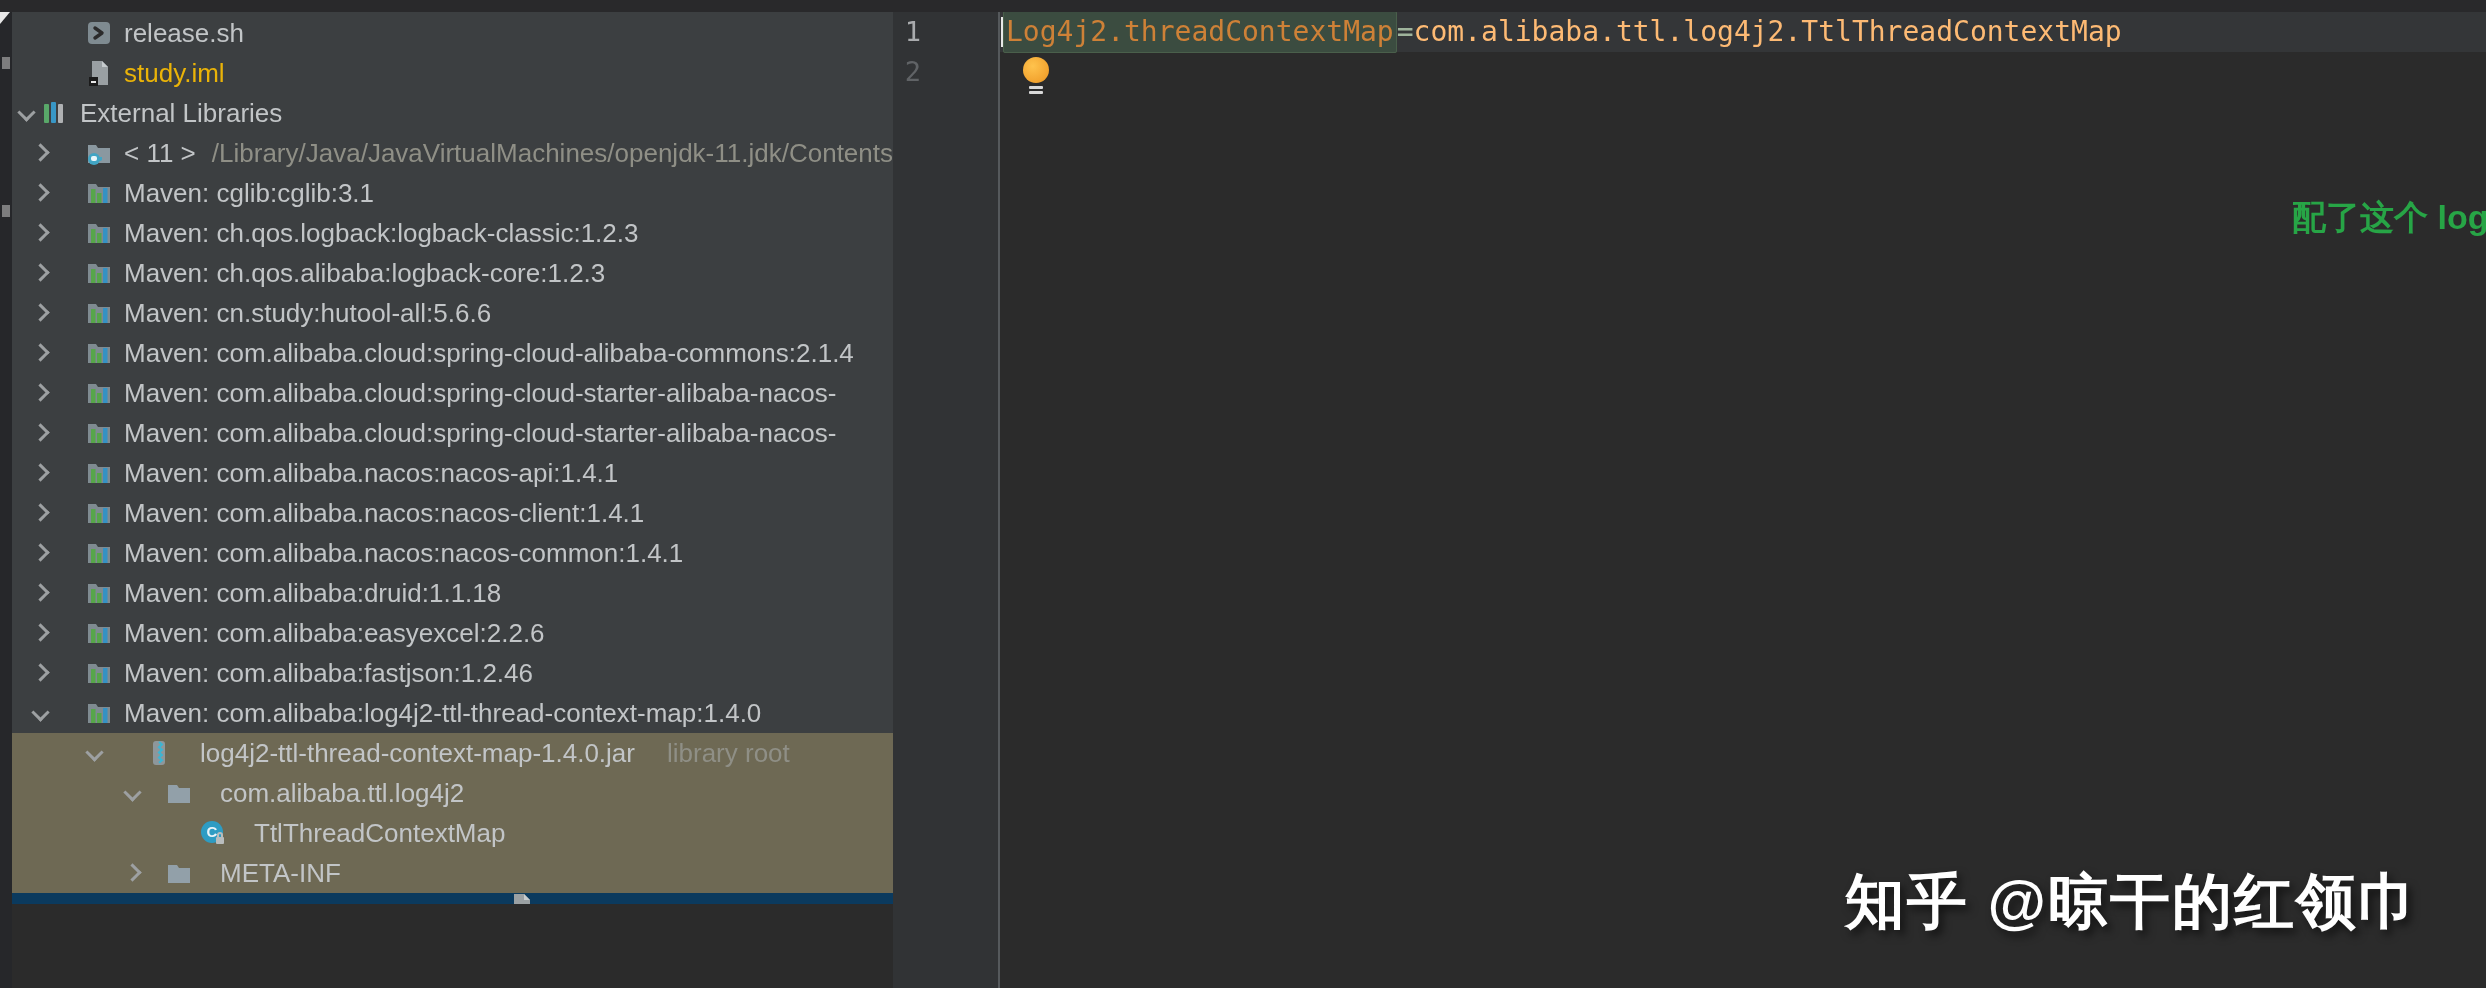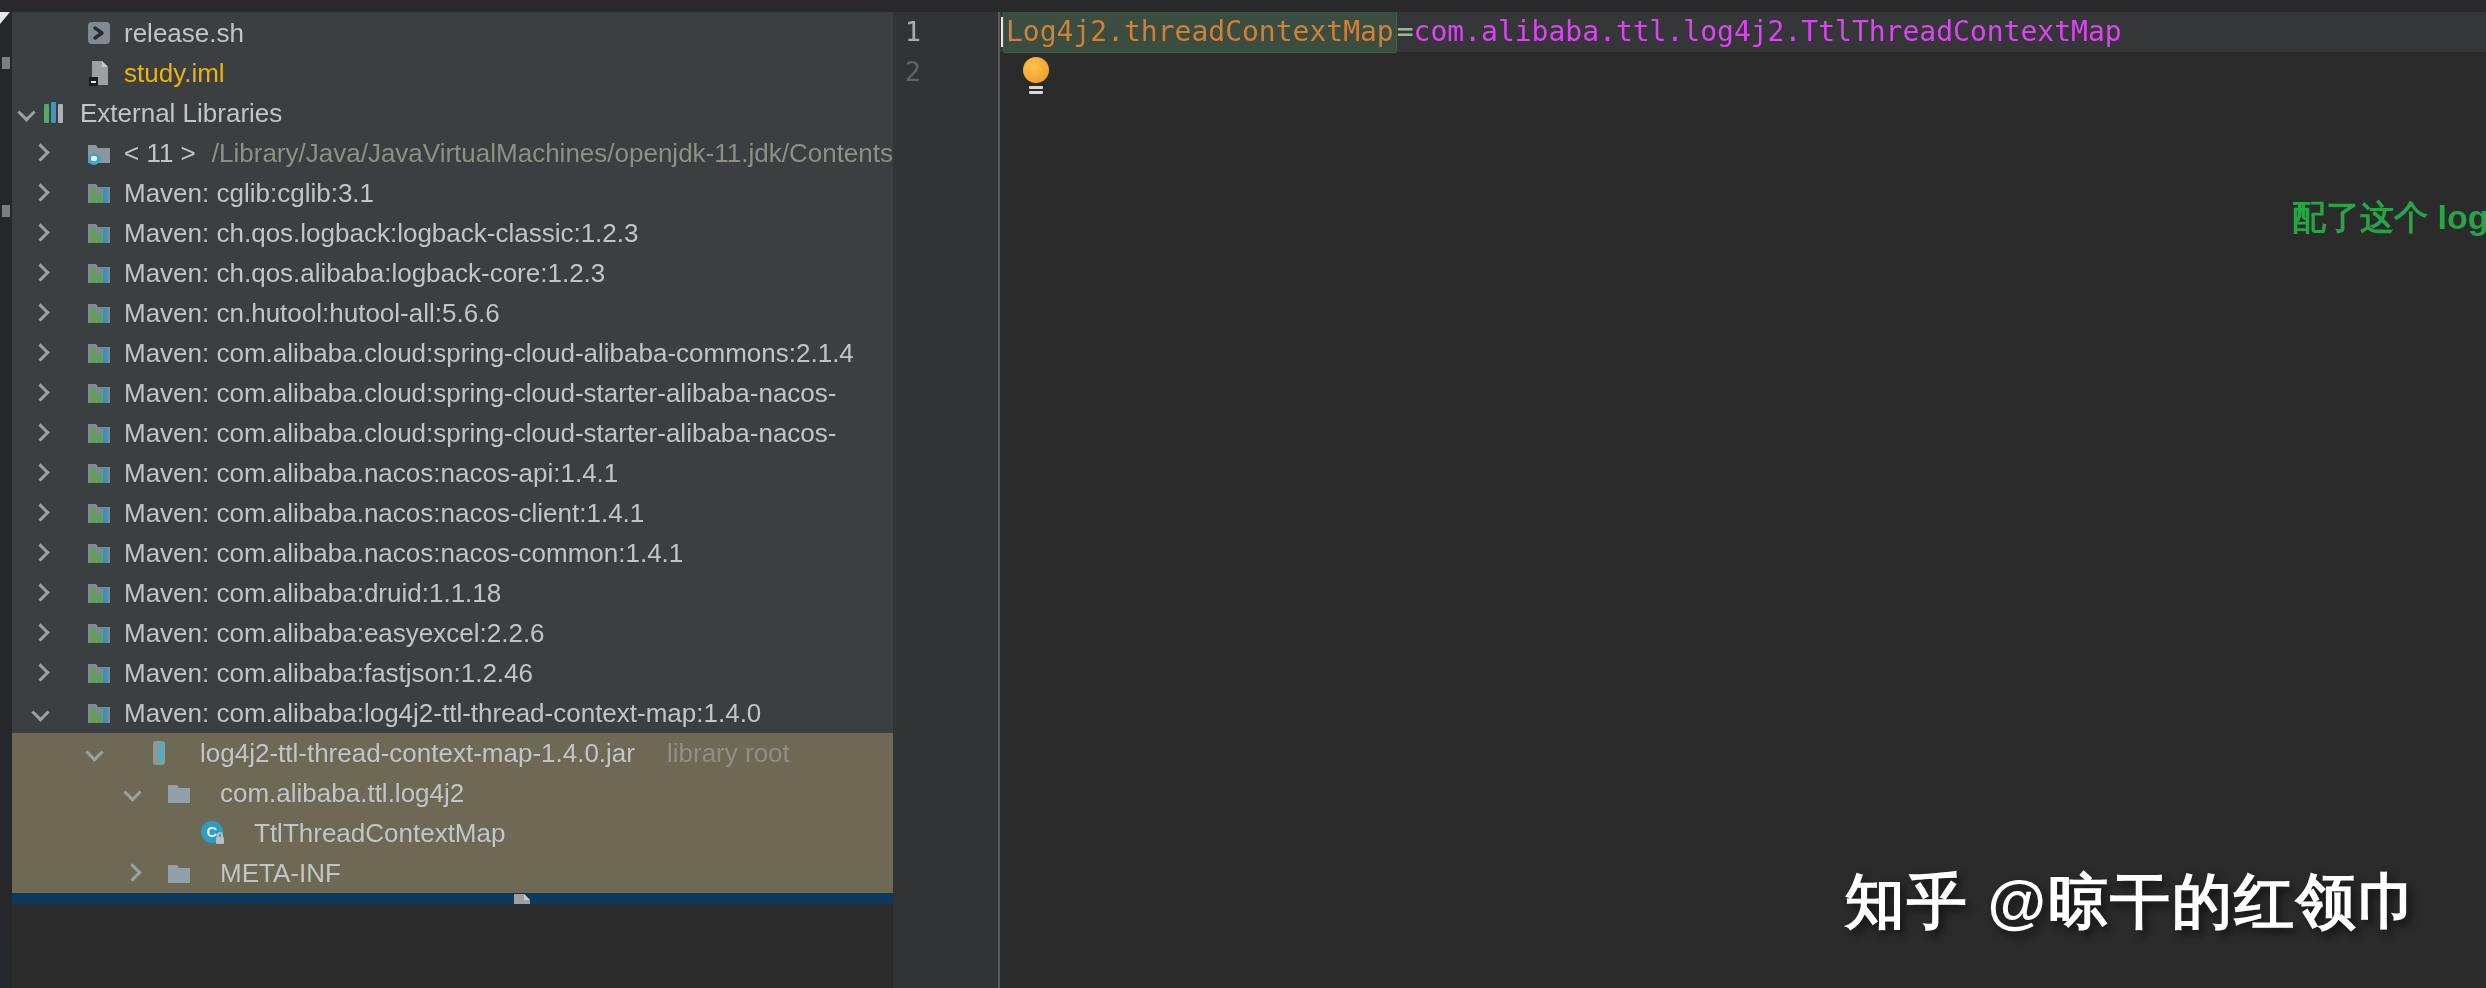--- a/index.html
+++ b/index.html
@@ -46,21 +46,21 @@
       font-family:"DejaVu Sans Mono",monospace;font-size:27px;color:#606366;}
   .gutter .num.n1{top:0;color:#A9ABAD;}
   .gutter .num.n2{top:40px;}
   .editor{position:absolute;left:1000px;top:12px;width:1486px;height:976px;background:#2B2B2B;overflow:hidden;z-index:1;}
   .caret-row{position:absolute;left:0;top:0;width:100%;height:40px;background:#343638;}
   .code-line{position:absolute;left:1px;top:0;height:40px;line-height:40px;
       font-family:"DejaVu Sans Mono",monospace;font-size:28px;white-space:pre;}
   .caret{display:inline-block;width:3px;height:30px;background:#E8E8E8;vertical-align:-6px;margin-right:-1px;}
   .code-key{color:#CE8137;background:#3B4C40;border:1px solid #4A5F4B;border-radius:2px;padding:3px 2px 4px 2px;}
   .code-eq{color:#9FB49C;}
-  .code-val{color:#d946ef;}
+  .code-val{color:#fdba74;}
   .bulb{position:absolute;left:23px;top:45px;width:26px;height:40px;}
   .bulb .globe{position:absolute;left:0;top:0;width:26px;height:26px;border-radius:50%;
       background:radial-gradient(circle at 38% 35%,#FFC34D,#F2A32F 70%,#DF8F22);}
   .bulb .base1,.bulb .base2{position:absolute;left:6px;width:14px;height:3px;background:#D9D9D9;border-radius:1px;}
   .bulb .base1{top:29px;} .bulb .base2{top:34px;}
   
   .note{position:absolute;color:#27A546;font-weight:bold;z-index:3;white-space:nowrap;}
   .note1{left:1292px;top:183px;font-size:34px;}
   .wm-main{position:absolute;right:66px;top:850px;font-size:60px;font-weight:bold;color:#FFFFFF;
       letter-spacing:2px;text-shadow:4px 5px 9px rgba(0,0,0,.6);z-index:3;white-space:nowrap;}
@@ -161,21 +161,21 @@
       <div class="row lvl-lib">
         <span class="chev collapsed"></span>
         <span class="ticon">
           <svg viewBox="0 0 26 26">
             <path d="M2 4h8l2 3h12v16H2z" fill="#7F8B91"></path>
             <rect x="5" y="9" width="4.5" height="14" fill="#57A64A"></rect>
             <rect x="11" y="13" width="4.5" height="10" fill="#57A64A"></rect>
             <rect x="17" y="8" width="4.5" height="15" fill="#3592C4"></rect>
           </svg>
         </span>
-        <span>Maven: cn.hutool:hutool-all:5.6.6</span>
+        <span>Maven: cn.study:hutool-all:5.6.6</span>
       </div>
       <div class="row lvl-lib">
         <span class="chev collapsed"></span>
         <span class="ticon">
           <svg viewBox="0 0 26 26">
             <path d="M2 4h8l2 3h12v16H2z" fill="#7F8B91"></path>
             <rect x="5" y="9" width="4.5" height="14" fill="#57A64A"></rect>
             <rect x="11" y="13" width="4.5" height="10" fill="#57A64A"></rect>
             <rect x="17" y="8" width="4.5" height="15" fill="#3592C4"></rect>
           </svg>

